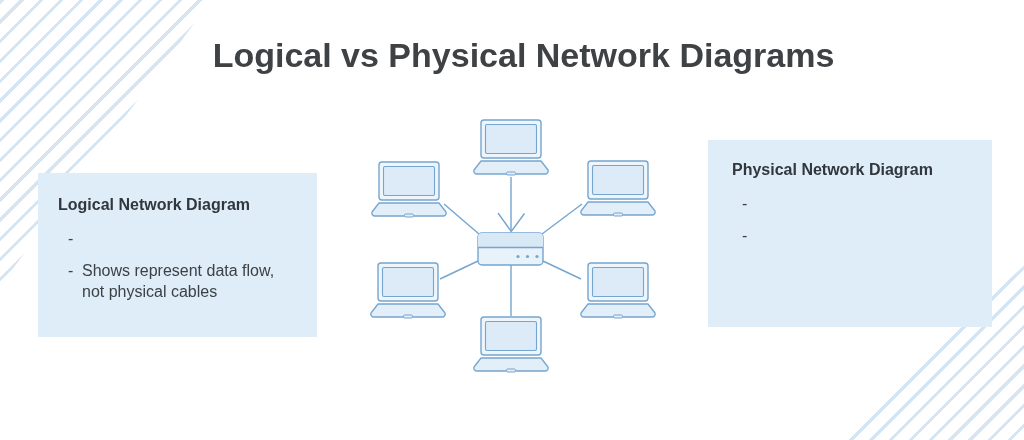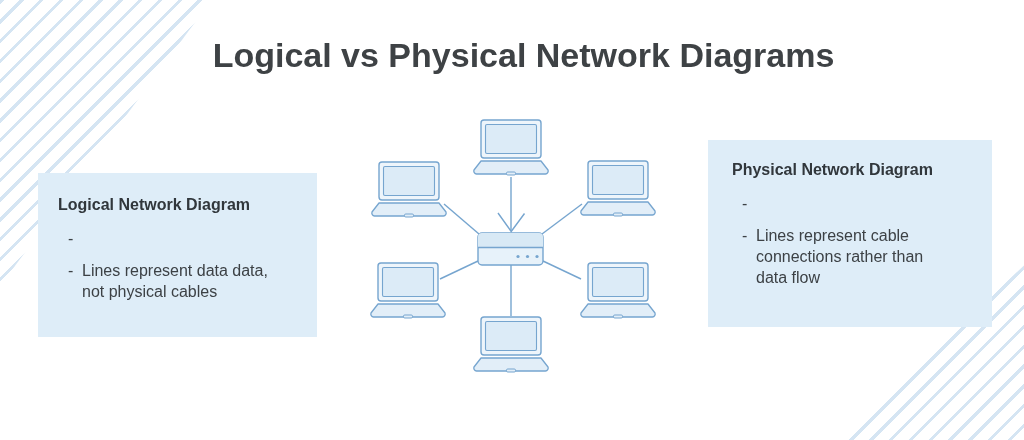--- a/index.html
+++ b/index.html
@@ -70,37 +70,34 @@
 <h1 class="title">Logical vs Physical Network Diagrams</h1>
 
 <section class="panel panel-logical">
   <div class="panel-heading">Logical Network Diagram</div>
   <div class="bullets">
     <div class="bullet">
       <span class="bullet-marker">-</span>
     </div>
     <div class="bullet">
       <span class="bullet-marker">-</span>
-      <span class="bullet-text">Lines represent data data,
+      <span class="bullet-text">Shows represent data flow,
 not physical cables</span>
     </div>
   </div>
 </section>
 
 <section class="panel panel-physical">
   <div class="panel-heading">Physical Network Diagram</div>
   <div class="bullets">
     <div class="bullet">
       <span class="bullet-marker">-</span>
     </div>
     <div class="bullet">
       <span class="bullet-marker">-</span>
-      <span class="bullet-text">Lines represent cable
-connections rather than
-data flow</span>
     </div>
   </div>
 </section>
 
 <svg class="net-diagram" viewBox="0 0 320 290">
   <defs>
     <g id="laptop">
 
       <path d="M8 41 H68 L75 50 A3 3 0 0 1 72.5 54 H3.5 A3 3 0 0 1 1 50 Z" fill="#e2eef8" stroke="#76a5cf" stroke-width="1.3" stroke-linejoin="round"></path>
 

